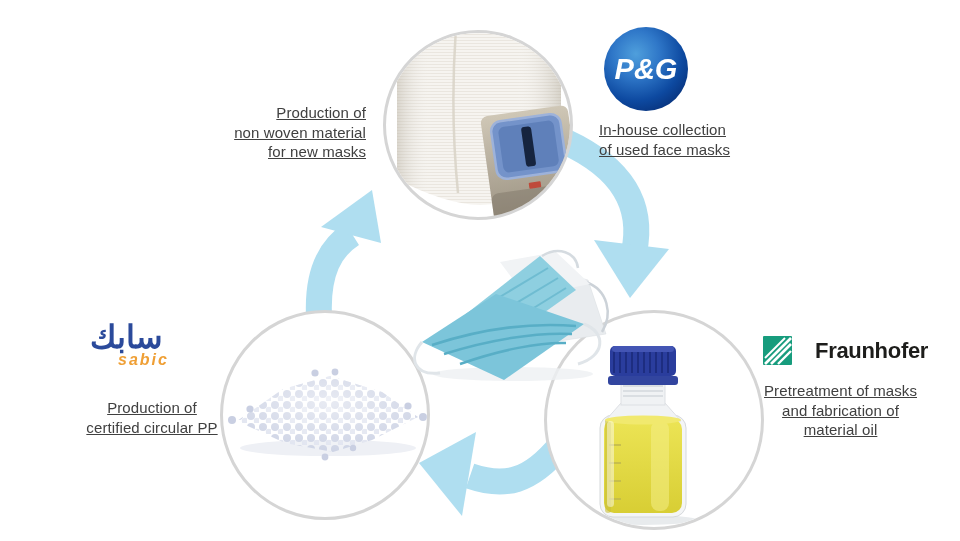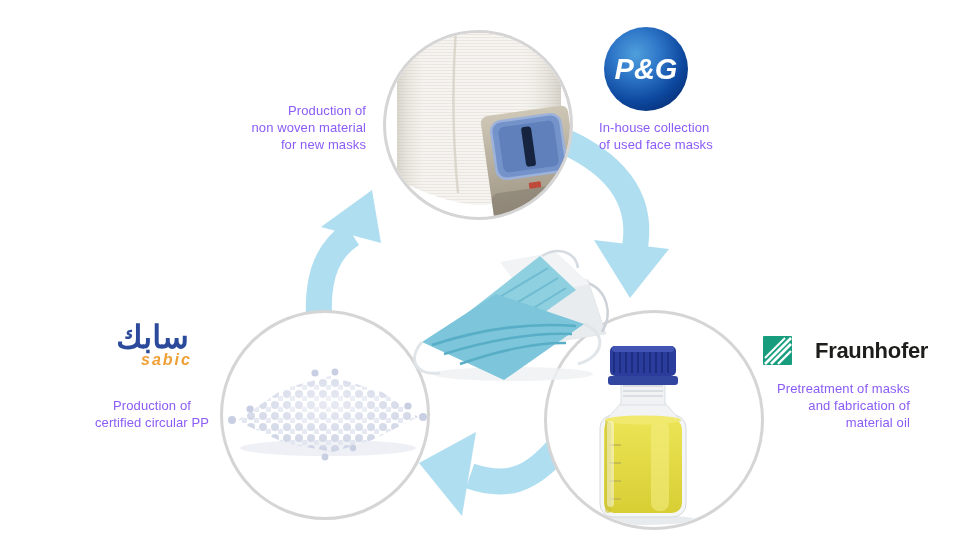--- a/index.html
+++ b/index.html
@@ -12,31 +12,32 @@
     overflow:hidden;box-sizing:border-box;
   }
   .circle svg{display:block;}
   #top-circle{left:383px;top:30px;width:190px;height:190px;}
   #left-circle{left:220px;top:310px;width:210px;height:210px;}
   #right-circle{left:544px;top:310px;width:220px;height:220px;}
   #arrows-layer{position:absolute;left:0;top:0;z-index:1;}
   .circle{z-index:2;}
   #masks-art{position:absolute;left:408px;top:242px;z-index:3;}
   .caption{
-    position:absolute;z-index:4;font-size:13px;line-height:1.3;color:#8b5cf6;
+    position:absolute;z-index:4;font-size:15px;line-height:1.3;color:#404040;
     letter-spacing:0.1px;
+    text-decoration:underline;
   }
   #nonwoven-caption{left:228px;top:103px;width:138px;text-align:right;}
   #pg-caption{left:599px;top:120px;text-align:left;}
-  #fraunhofer-caption{left:764px;top:381px;text-align:right;margin-left:13px;}
+  #fraunhofer-caption{left:764px;top:381px;text-align:center;}
   #sabic-caption{left:78px;top:398px;width:148px;text-align:center;}
   #pg-logo{position:absolute;left:603px;top:26px;z-index:4;}
   #fraunhofer-logo{position:absolute;left:763px;top:336px;z-index:4;display:flex;align-items:center;gap:23px;}
   .fraunhofer-word{font-size:22px;font-weight:bold;color:#1d1d1b;letter-spacing:-0.3px;}
-  #sabic-logo{position:absolute;left:90px;top:321px;width:125px;z-index:4;text-align:center;}
+  #sabic-logo{position:absolute;left:90px;top:321px;width:125px;z-index:4;text-align:left;}
   .sabic-arabic{font-size:32px;font-weight:bold;color:#2b4a9b;line-height:1.05;}
   .sabic-latin{font-size:16px;font-weight:bold;font-style:italic;color:#ef9f35;
     letter-spacing:2px;margin-top:-4px;padding-left:28px;}
 </style>
 </head>
 <body>
 
 <div class="stage">
 
   <svg id="arrows-layer" width="960" height="541" viewBox="0 0 960 541">

